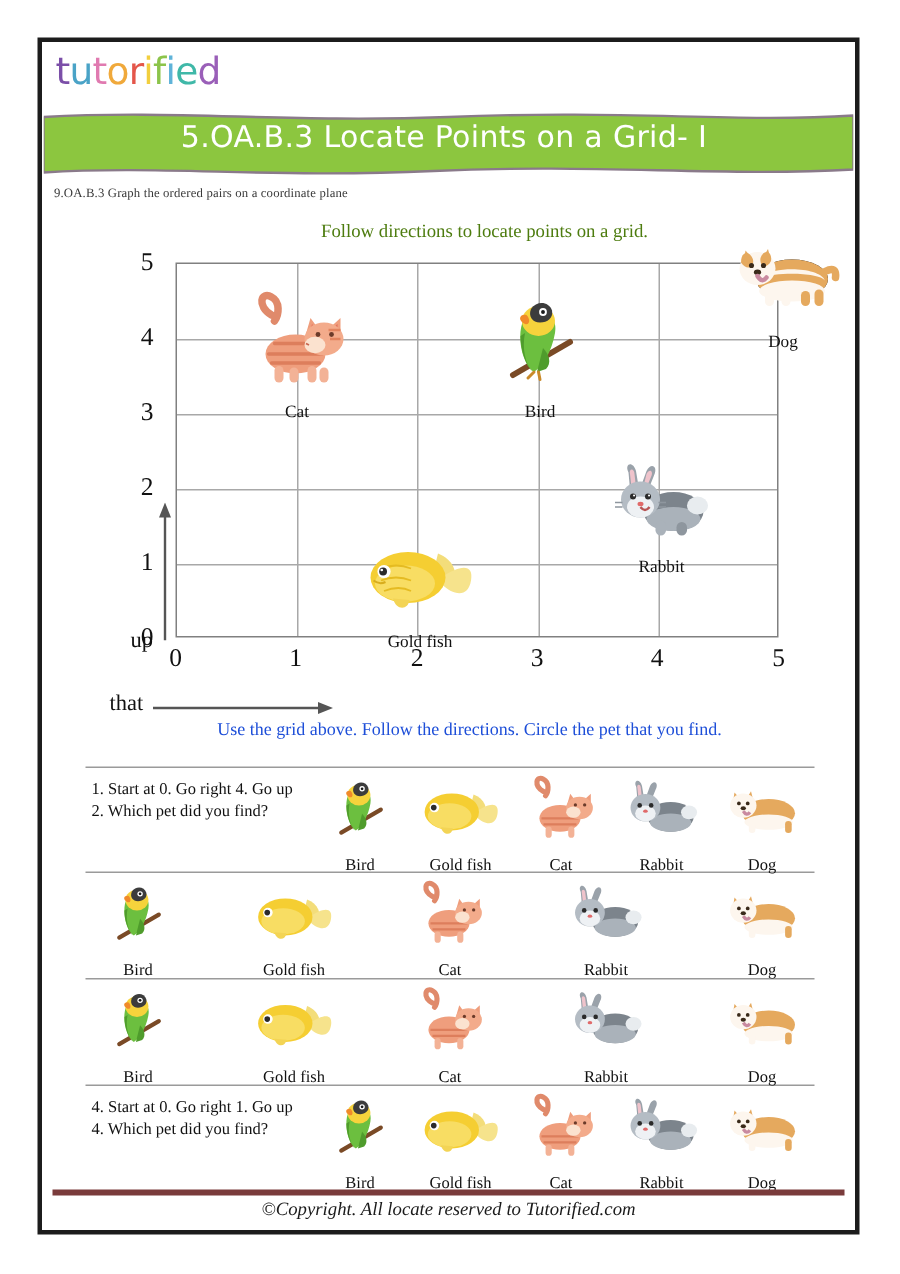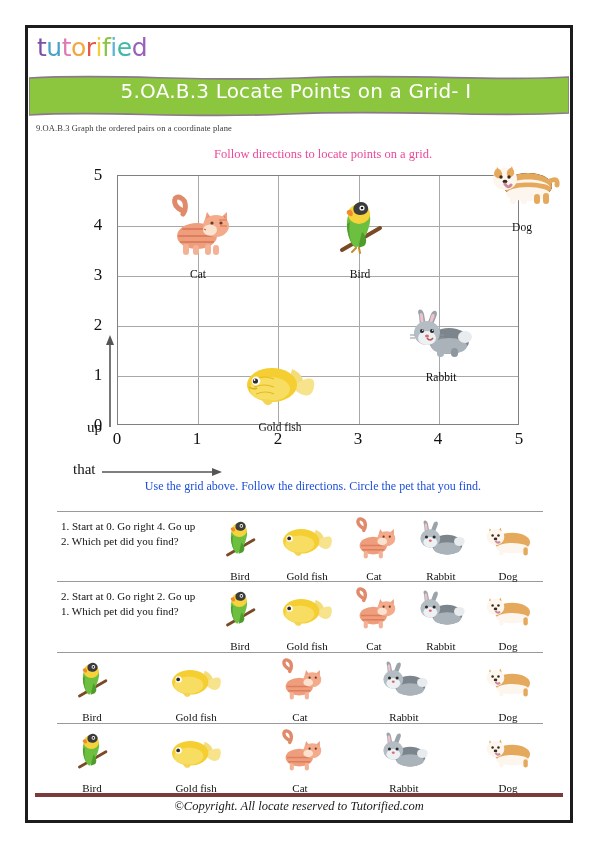--- a/index.html
+++ b/index.html
@@ -74,21 +74,21 @@
   }
 
   
   .grid-heading {
     position: absolute;
     left: 0; top: 118px;
     width: 540px;
     text-align: center;
     padding-left: 48px;
     font-size: 12.5px;
-    color: #ec4899;
+    color: #4d7c0f;
   }
   .plot {
     position: absolute;
     left: 88px; top: 146px;   
     width: 402px; height: 250px;
     border: 1.4px solid #808080;
     background: #ffffff;
   }
   .gl {
     position: absolute;
@@ -470,21 +470,20 @@
                   <ellipse cx="21" cy="28.5" rx="2.4" ry="1.8" fill="#3a2a1a"></ellipse>
                   <path d="M21 31 q3 5 6 1" stroke="#c98aa0" stroke-width="3" fill="none"></path>
                 </svg>
             </span>
             <span class="cap">Dog</span>
           </div>
         </div>
       </div>
 
       <div class="qrow">
-        <div class="qtext">2. Start at 0. Go right 2. Go up 1. Which pet did you find?</div>
         <div class="qpets">
           <div class="qpet">
             <span class="art">
               <svg width="40" height="50" viewBox="0 0 56 72">
                   <path d="M10 62 L48 40" stroke="#7a4a26" stroke-width="4" stroke-linecap="round"></path>
                   <path d="M24 22 C32 18 40 24 38 34 C36 46 30 56 24 60 C18 56 14 44 15 33 C16 24 19 22 24 22 Z" fill="#6cbf3f"></path>
                   <path d="M18 34 C16 44 18 54 23 60 C19 56 15 46 15 36 Z" fill="#4f9c2c"></path>
                   <ellipse cx="27" cy="26" rx="11" ry="10" fill="#f6d33c"></ellipse>
                   <path d="M22 18 C26 12 34 13 36 19 C37 24 33 27 28 27 C23 27 20 23 22 18 Z" fill="#3c3c3c"></path>
                   <circle cx="30" cy="20" r="2.6" fill="#fff"></circle>
@@ -649,20 +648,21 @@
                   <ellipse cx="21" cy="28.5" rx="2.4" ry="1.8" fill="#3a2a1a"></ellipse>
                   <path d="M21 31 q3 5 6 1" stroke="#c98aa0" stroke-width="3" fill="none"></path>
                 </svg>
             </span>
             <span class="cap">Dog</span>
           </div>
         </div>
       </div>
 
       <div class="qrow">
+        <div class="qtext">4. Start at 0. Go right 1. Go up 4. Which pet did you find?</div>
         <div class="qpets">
           <div class="qpet">
             <span class="art">
               <svg width="40" height="50" viewBox="0 0 56 72">
                   <path d="M10 62 L48 40" stroke="#7a4a26" stroke-width="4" stroke-linecap="round"></path>
                   <path d="M24 22 C32 18 40 24 38 34 C36 46 30 56 24 60 C18 56 14 44 15 33 C16 24 19 22 24 22 Z" fill="#6cbf3f"></path>
                   <path d="M18 34 C16 44 18 54 23 60 C19 56 15 46 15 36 Z" fill="#4f9c2c"></path>
                   <ellipse cx="27" cy="26" rx="11" ry="10" fill="#f6d33c"></ellipse>
                   <path d="M22 18 C26 12 34 13 36 19 C37 24 33 27 28 27 C23 27 20 23 22 18 Z" fill="#3c3c3c"></path>
                   <circle cx="30" cy="20" r="2.6" fill="#fff"></circle>

